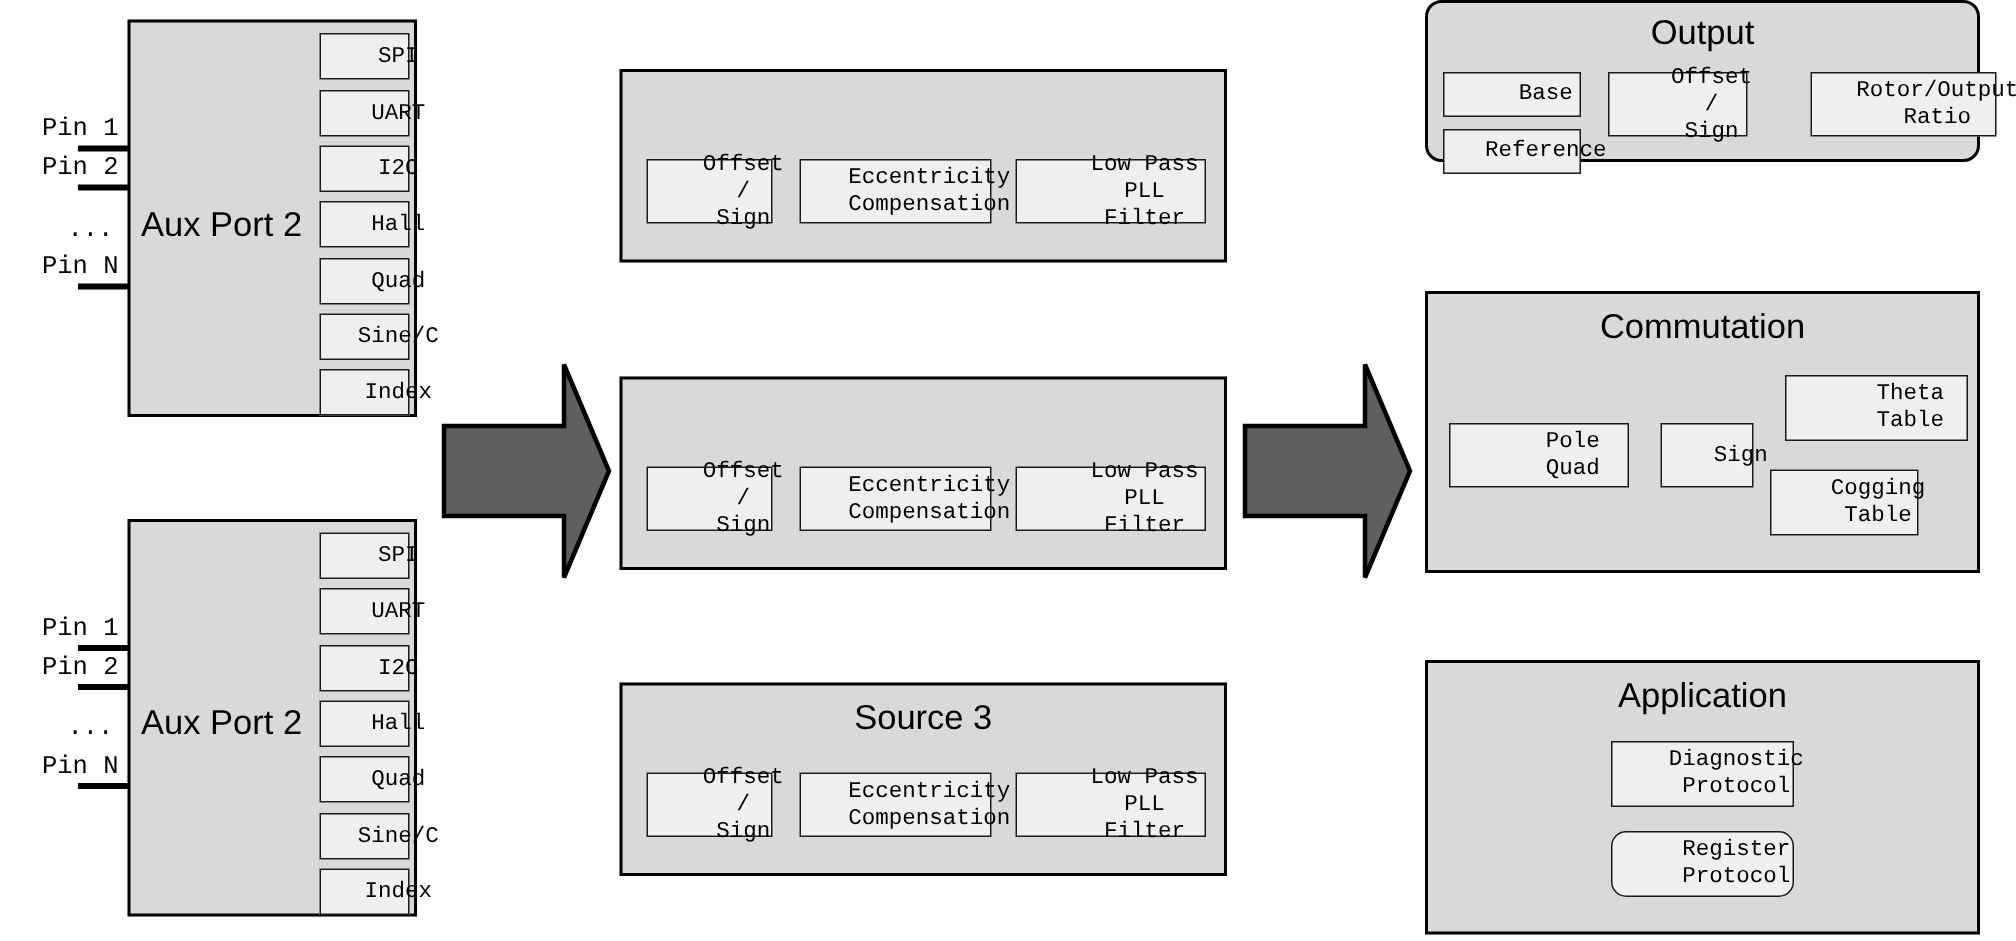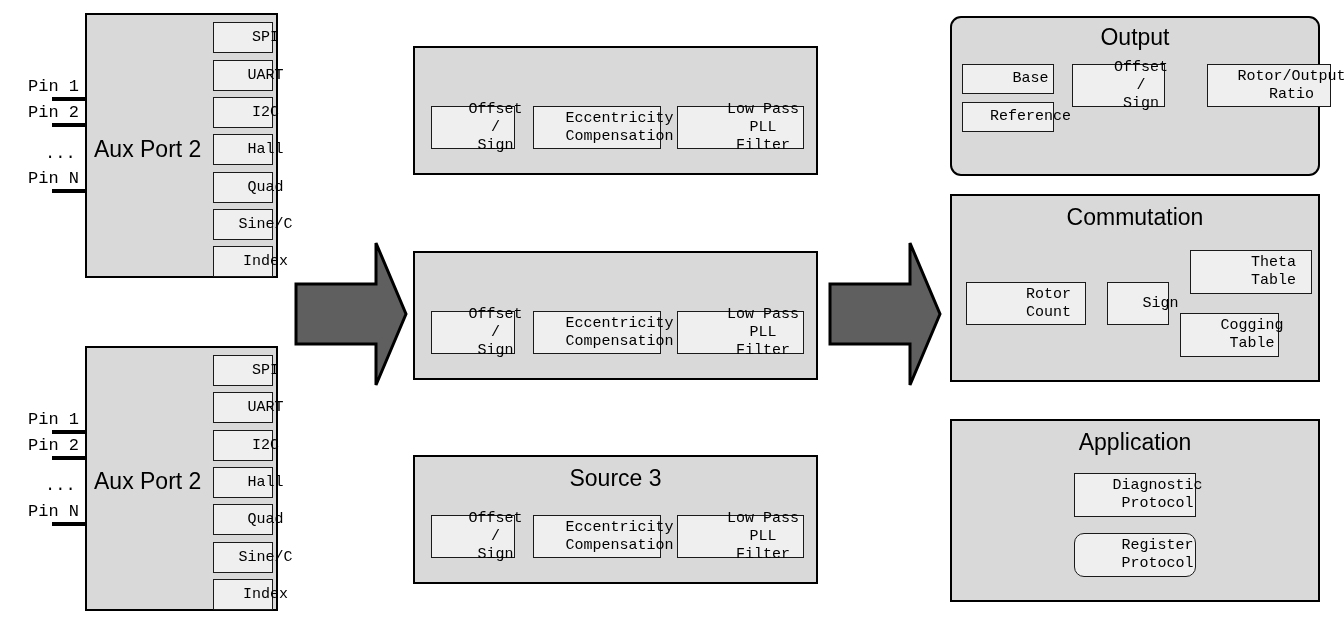--- a/index.html
+++ b/index.html
@@ -163,39 +163,39 @@
 <div class="panel" style="left:413px; top:455px; width:405px; height:129px;">
   <div class="panel-title" style="top:8px;">Source 3</div>
   <div class="chip" style="left:16px; top:58px; width:84px; height:43px;">Offset /
 Sign</div>
   <div class="chip" style="left:118px; top:58px; width:128px; height:43px;">Eccentricity
 Compensation</div>
   <div class="chip" style="left:262px; top:58px; width:127px; height:43px;">Low Pass
 PLL Filter</div>
 </div>
 
-<div class="panel" style="left:950px; top:16px; width:370px; height:160px;border-radius:11px;">
+<div class="panel" style="left:950px; top:0; width:370px; height:108px;border-radius:11px;">
   <div class="panel-title" style="top:6px;">Output</div>
   <div class="chip" style="left:10px; top:46px; width:92px; height:30px;">Base</div>
   <div class="chip" style="left:10px; top:84px; width:92px; height:30px;">Reference</div>
   <div class="chip" style="left:120px; top:46px; width:93px; height:43px;">Offset /
 Sign</div>
   <div class="chip" style="left:235px; top:46px; width:124px; height:43px;margin-left:20px;">Rotor/Output
 Ratio</div>
 </div>
 
 <div class="panel" style="left:950px; top:194px; width:370px; height:188px;">
   <div class="panel-title" style="top:8px;">Commutation</div>
-  <div class="chip" style="left:14px; top:86px; width:120px; height:43px;">Rotor Count</div>
+  <div class="chip" style="left:14px; top:86px; width:120px; height:43px;">Pole Quad</div>
   <div class="chip" style="left:155px; top:86px; width:62px; height:43px;">Sign</div>
   <div class="chip" style="left:238px; top:54px; width:122px; height:44px;">Theta
 Table</div>
   <div class="chip" style="left:228px; top:117px; width:99px; height:44px;">Cogging
 Table</div>
 </div>
 
-<div class="panel" style="left:950px; top:419px; width:370px; height:183px;">
+<div class="panel" style="left:950px; top:440px; width:370px; height:183px;">
   <div class="panel-title" style="top:8px;">Application</div>
   <div class="chip" style="left:122px; top:52px; width:122px; height:44px;">Diagnostic
 Protocol</div>
   <div class="chip" style="left:122px; top:112px; width:122px; height:44px;border-radius:10px;">Register
 Protocol</div>
 </div>
 
 </body></html>

